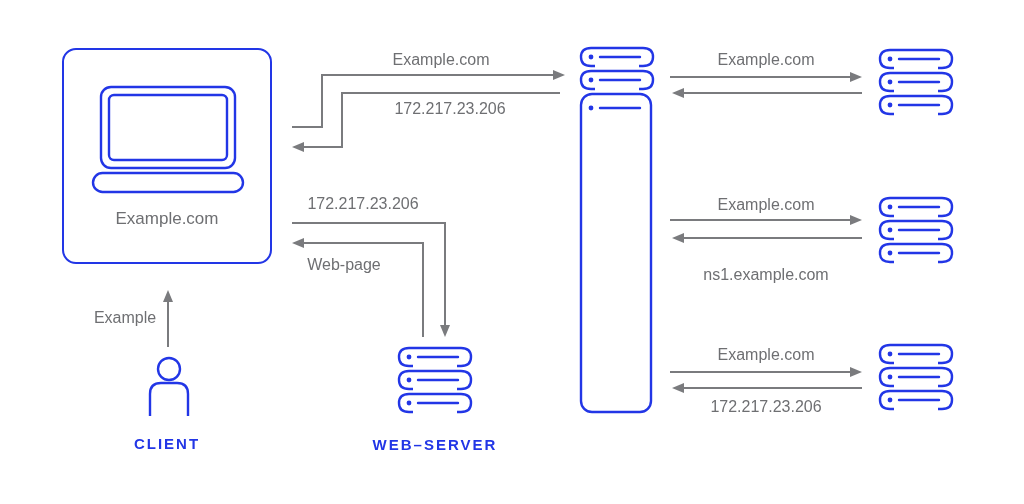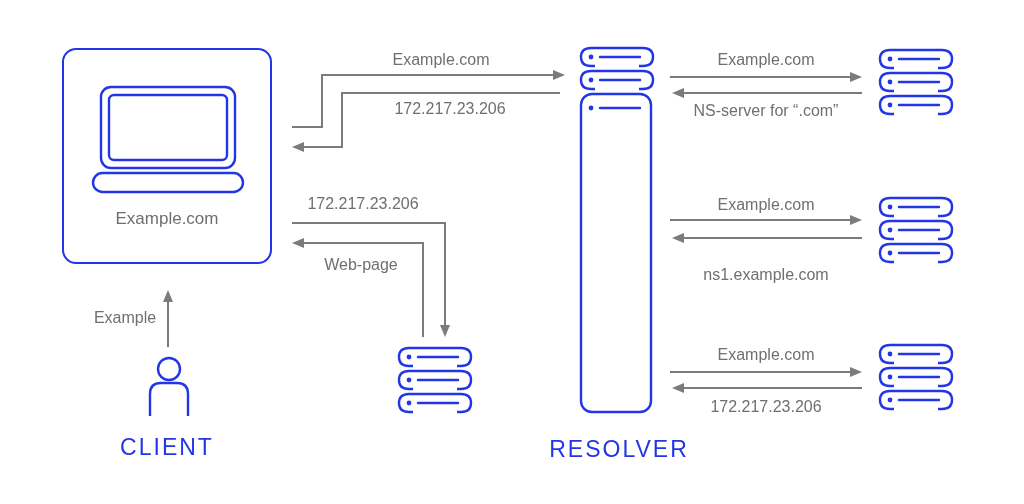--- a/index.html
+++ b/index.html
@@ -18,21 +18,21 @@
   .stroke-round{fill:none;stroke:var(--accent-blue);stroke-width:2.4;stroke-linecap:round;}
   .fillb{fill:var(--accent-blue);stroke:none;}
   .arrow{fill:none;stroke:var(--arrow-gray);stroke-width:2;marker-end:url(#arrowhead);}
   #arrowhead path{fill:var(--arrow-gray);}
   .gray-label{
     position:absolute;transform:translateX(-50%);
     color:var(--text-gray);font-size:16px;line-height:1;white-space:nowrap;
   }
   .node-label{
     position:absolute;transform:translateX(-50%);
-    color:var(--accent-blue);font-size:23px;font-weight:400;letter-spacing:2px;
+    color:var(--accent-blue);font-size:15px;font-weight:700;letter-spacing:2px;
     line-height:1;white-space:nowrap;
   }
   .client-box{
     position:absolute;left:62px;top:48px;width:206px;height:212px;
     border:2.5px solid var(--accent-blue);border-radius:14px;background:#fff;
   }
   .device-label{
     position:absolute;left:0;top:160px;width:100%;text-align:center;
     color:var(--text-gray);font-size:17px;line-height:1;
   }
@@ -84,39 +84,38 @@
     <circle class="stroke" cx="22" cy="13" r="11"></circle>
     <path class="stroke" d="M3,60 L3,38 Q3,27 14,27 L30,27 Q41,27 41,38 L41,60"></path>
   </svg>
 
   <div class="node-label" style="left:167px;top:436px">CLIENT</div>
 
   <div class="gray-label" style="left:441px;top:52px">Example.com</div>
   <div class="gray-label" style="left:450px;top:101px">172.217.23.206</div>
 
   <div class="gray-label" style="left:363px;top:196px">172.217.23.206</div>
-  <div class="gray-label" style="left:361px;top:257px">Web-page</div>
+  <div class="gray-label" style="left:344px;top:257px">Web-page</div>
 
   <svg class="abs" style="left:396px;top:346px" width="78" height="68">
     <use href="#server-bar" transform="translate(1,1)"></use>
     <use href="#server-bar" transform="translate(1,24)"></use>
     <use href="#server-bar" transform="translate(1,47)"></use>
   </svg>
+  <div class="node-label" style="left:435px;top:437px">WEB–SERVER</div>
 
   <svg class="abs" style="left:578px;top:46px" width="80" height="372">
     <use href="#server-bar" transform="translate(1,1)"></use>
     <use href="#server-bar" transform="translate(1,24)"></use>
     <rect class="stroke" x="3" y="48" width="70" height="318" rx="11"></rect>
     <circle class="fillb" cx="13" cy="62" r="2.4"></circle>
     <path class="stroke-round" d="M22,62 H62"></path>
   </svg>
-  <div class="node-label" style="left:619px;top:438px">RESOLVER</div>
 
   <div class="gray-label" style="left:766px;top:52px">Example.com</div>
-  <div class="gray-label" style="left:766px;top:103px">NS-server for “.com”</div>
   <svg class="abs" style="left:877px;top:48px" width="78" height="68">
     <use href="#server-bar" transform="translate(1,1)"></use>
     <use href="#server-bar" transform="translate(1,24)"></use>
     <use href="#server-bar" transform="translate(1,47)"></use>
   </svg>
 
   <div class="gray-label" style="left:766px;top:197px">Example.com</div>
   <div class="gray-label" style="left:766px;top:267px">ns1.example.com</div>
   <svg class="abs" style="left:877px;top:196px" width="78" height="68">
     <use href="#server-bar" transform="translate(1,1)"></use>

